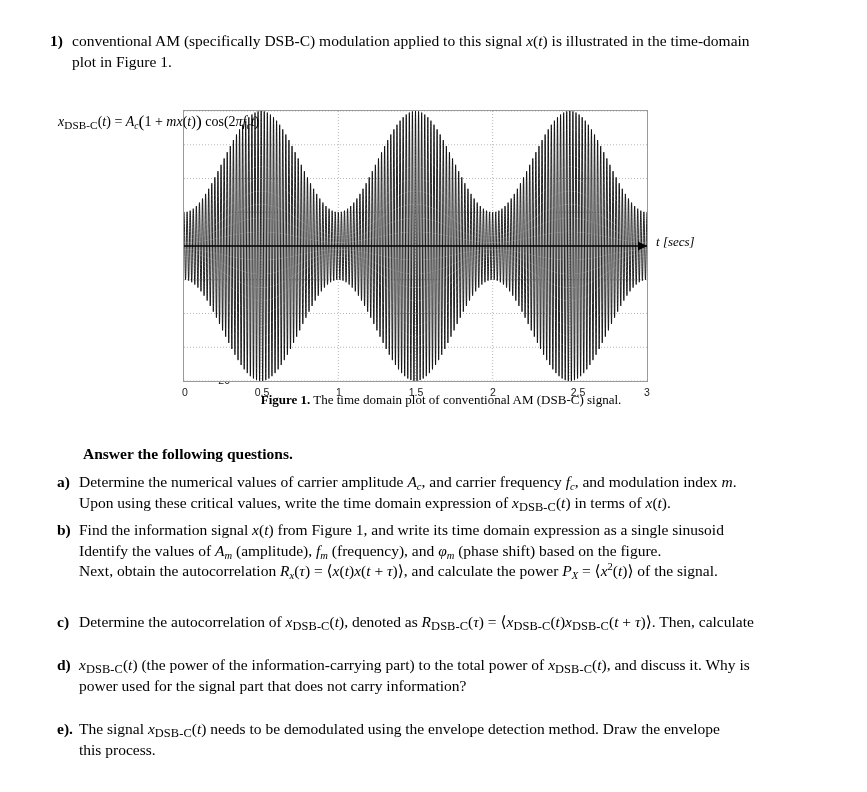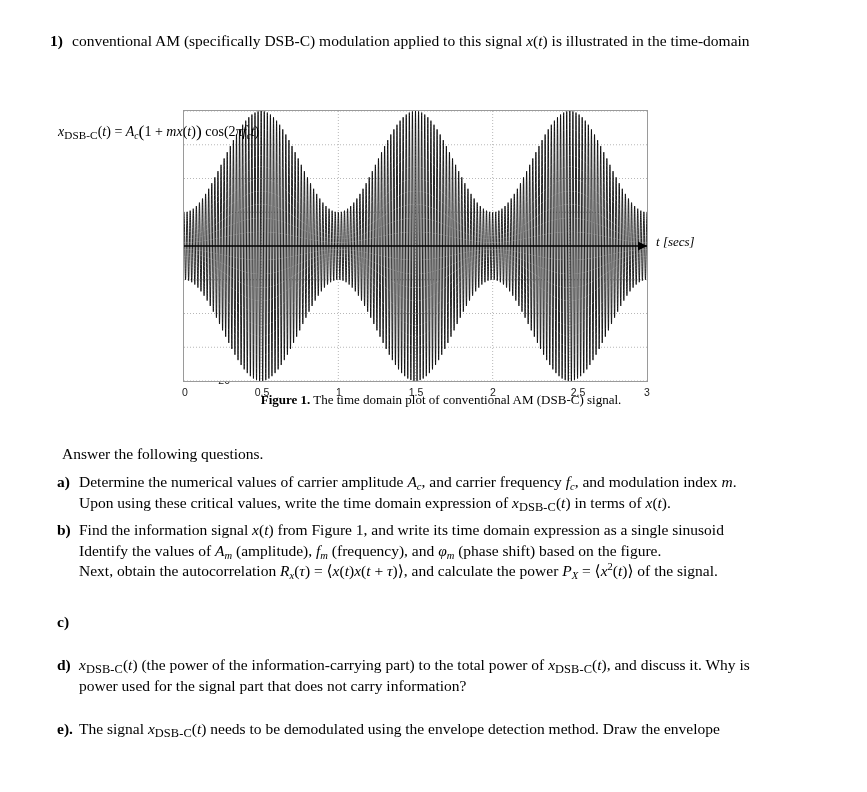--- a/index.html
+++ b/index.html
@@ -49,49 +49,50 @@
     position:absolute; top:282px;
     font-size:10.5px; font-family:"Liberation Sans", sans-serif;
     color:#1a1a1a; text-align:center; width:40px;
     transform:translateX(-50%);
   }
   .axis-note {
     position:absolute; left:610px; top:130px;
     font-size:13px; font-style:italic;text-align:center;
   }
   .formula-label {
-    position:absolute; left:12px; top:16px;
+    position:absolute; left:12px; top:6px;
     font-size:14px; white-space:nowrap; z-index:4;
     background:rgba(255,255,255,0.0);
   }
   .caption {
     position:absolute; left:0; top:288px; width:790px;
     text-align:center; font-size:13px;
   }
   .caption b { font-weight:bold; }
 
   
-  #answer-lead { position:absolute; left:62px; top:445px; font-size:15.5px; }
+  #answer-lead { position:absolute; left:83px; top:445px; font-size:15.5px;font-weight:bold; }
   #qa { position:absolute; left:53px; top:472px; width:790px; }
   #qb { position:absolute; left:53px; top:520px; width:795px; }
   #qc { position:absolute; left:53px; top:612px; width:790px; }
   #qd { position:absolute; left:53px; top:655px; width:795px; }
   #qe { position:absolute; left:53px; top:719px; width:790px; }
   #qa .q-body, #qb .q-body, #qc .q-body, #qd .q-body, #qe .q-body { width:100%; }
   .line { display:block; }
 </style>
 </head>
 <body>
 
 <div class="page">
 
   <div id="intro" class="q-block">
     <div class="q-mark">1)</div>
     <div class="q-body">
       <span class="line">conventional AM (specifically DSB-C) modulation applied to this signal <i>x</i>(<i>t</i>) is illustrated in the time-domain</span>
+      <span class="line">plot in Figure 1.</span>
     </div>
   </div>
 
   <div id="figure-wrap">
     <div class="chart-outer">
 
       <div class="ytick-label" style="top:12px;">20</div>
       <div class="ytick-label" style="top:45px;">15</div>
       <div class="ytick-label" style="top:78px;">10</div>
       <div class="ytick-label" style="top:111px;">5</div>
@@ -165,31 +166,33 @@
     <div class="q-body">
       <span class="line">Find the information signal <i>x</i>(<i>t</i>) from Figure 1, and write its time domain expression as a single sinusoid</span>
       <span class="line">Identify the values of <i>A<span class="sub">m</span></i> (amplitude), <i>f<span class="sub">m</span></i> (frequency), and <i>φ<span class="sub">m</span></i> (phase shift) based on the figure.</span>
       <span class="line">Next, obtain the autocorrelation <i>R<span class="sub">x</span></i>(<i>τ</i>) = ⟨<i>x</i>(<i>t</i>)<i>x</i>(<i>t</i> + <i>τ</i>)⟩, and calculate the power <i>P<span class="sub">X</span></i> = ⟨<i>x</i><span class="sup">2</span>(<i>t</i>)⟩ of the signal.</span>
     </div>
   </div>
 
   <div id="qc" class="q-block">
     <div class="q-mark">c)</div>
     <div class="q-body">
+      <span class="line">Determine the autocorrelation of <i>x</i><span class="sub sc">DSB-C</span>(<i>t</i>), denoted as <i>R</i><span class="sub sc">DSB-C</span>(<i>τ</i>) = ⟨<i>x</i><span class="sub sc">DSB-C</span>(<i>t</i>)<i>x</i><span class="sub sc">DSB-C</span>(<i>t</i> + <i>τ</i>)⟩. Then, calculate</span>
     </div>
   </div>
 
   <div id="qd" class="q-block">
     <div class="q-mark">d)</div>
     <div class="q-body">
       <span class="line"><i>x</i><span class="sub sc">DSB-C</span>(<i>t</i>) (the power of the information-carrying part) to the total power of <i>x</i><span class="sub sc">DSB-C</span>(<i>t</i>), and discuss it. Why is</span>
       <span class="line">power used for the signal part that does not carry information?</span>
     </div>
   </div>
 
   <div id="qe" class="q-block">
     <div class="q-mark">e).</div>
     <div class="q-body">
       <span class="line">The signal <i>x</i><span class="sub sc">DSB-C</span>(<i>t</i>) needs to be demodulated using the envelope detection method. Draw the envelope</span>
+      <span class="line">this process.</span>
     </div>
   </div>
 
 </div>
 
 </body></html>

